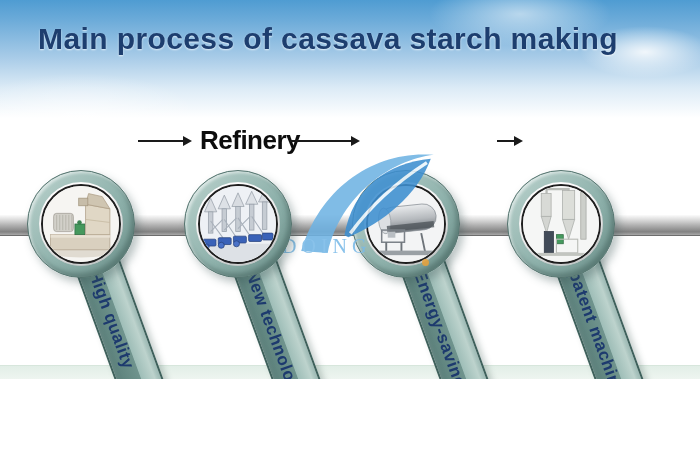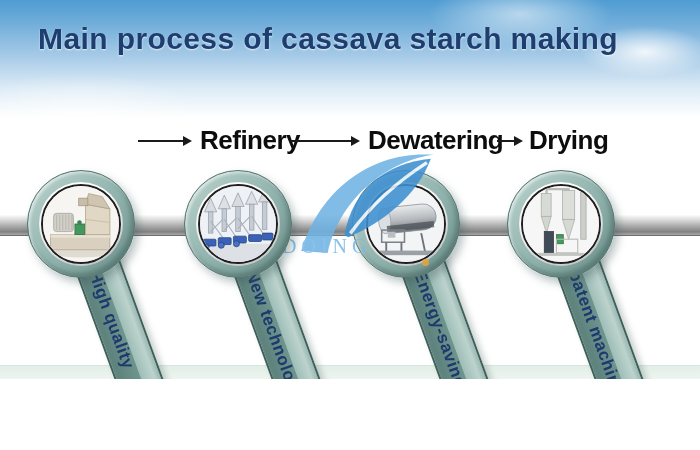--- a/index.html
+++ b/index.html
@@ -56,23 +56,21 @@
 </head>
 <body>
 
 <div class="stage">
 
   <h1 class="title">Main process of cassava starch making</h1>
 
   <span class="flow-arrow" style="left:138px;width:52px"></span>
   <span class="flow-label" style="left:200px">Refinery</span>
   <span class="flow-arrow" style="left:290px;width:68px"></span>
-  <span class="flow-label" style="left:368px">Dewatering</span>
   <span class="flow-arrow" style="left:497px;width:24px"></span>
-  <span class="flow-label" style="left:529px">Drying</span>
 
   <div class="pipe"></div>
 
   <div class="station st1">
     <div class="handle">
       <span class="handle-tag">High quality</span>
     </div>
     <div class="lens">
       <div class="lens-inner">
         <div class="lens-photo" aria-label="crushing machine photo">

